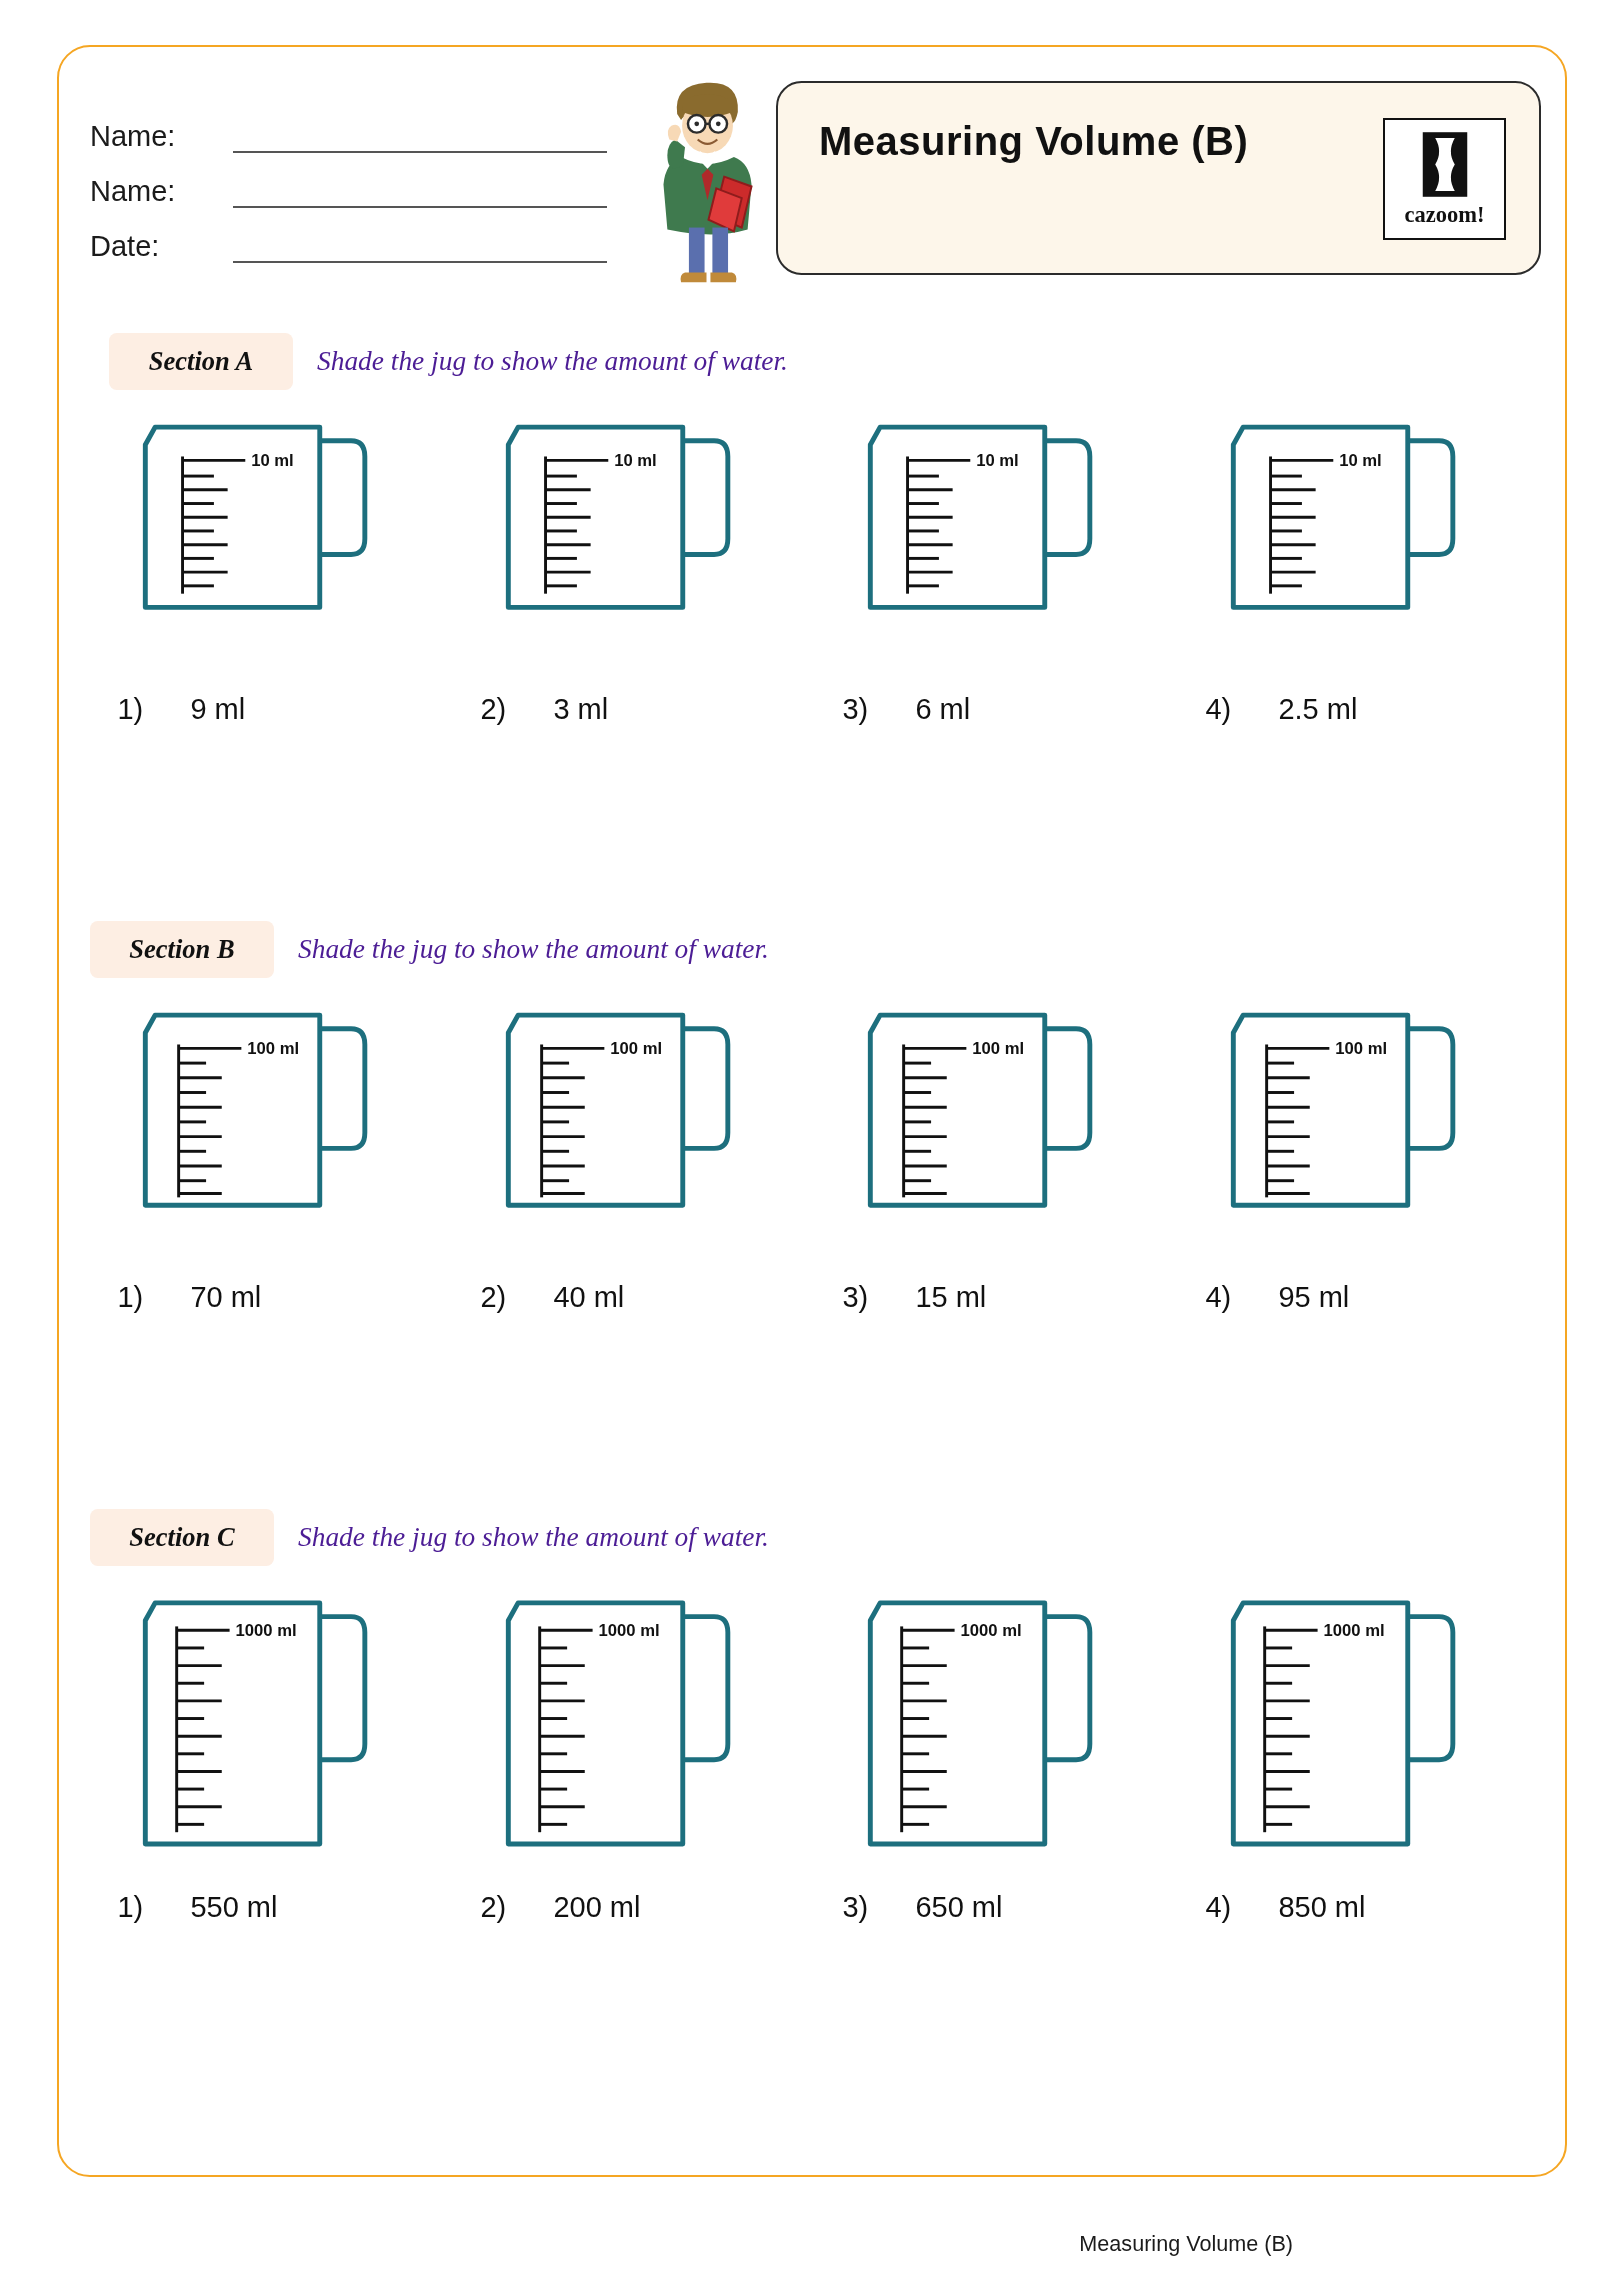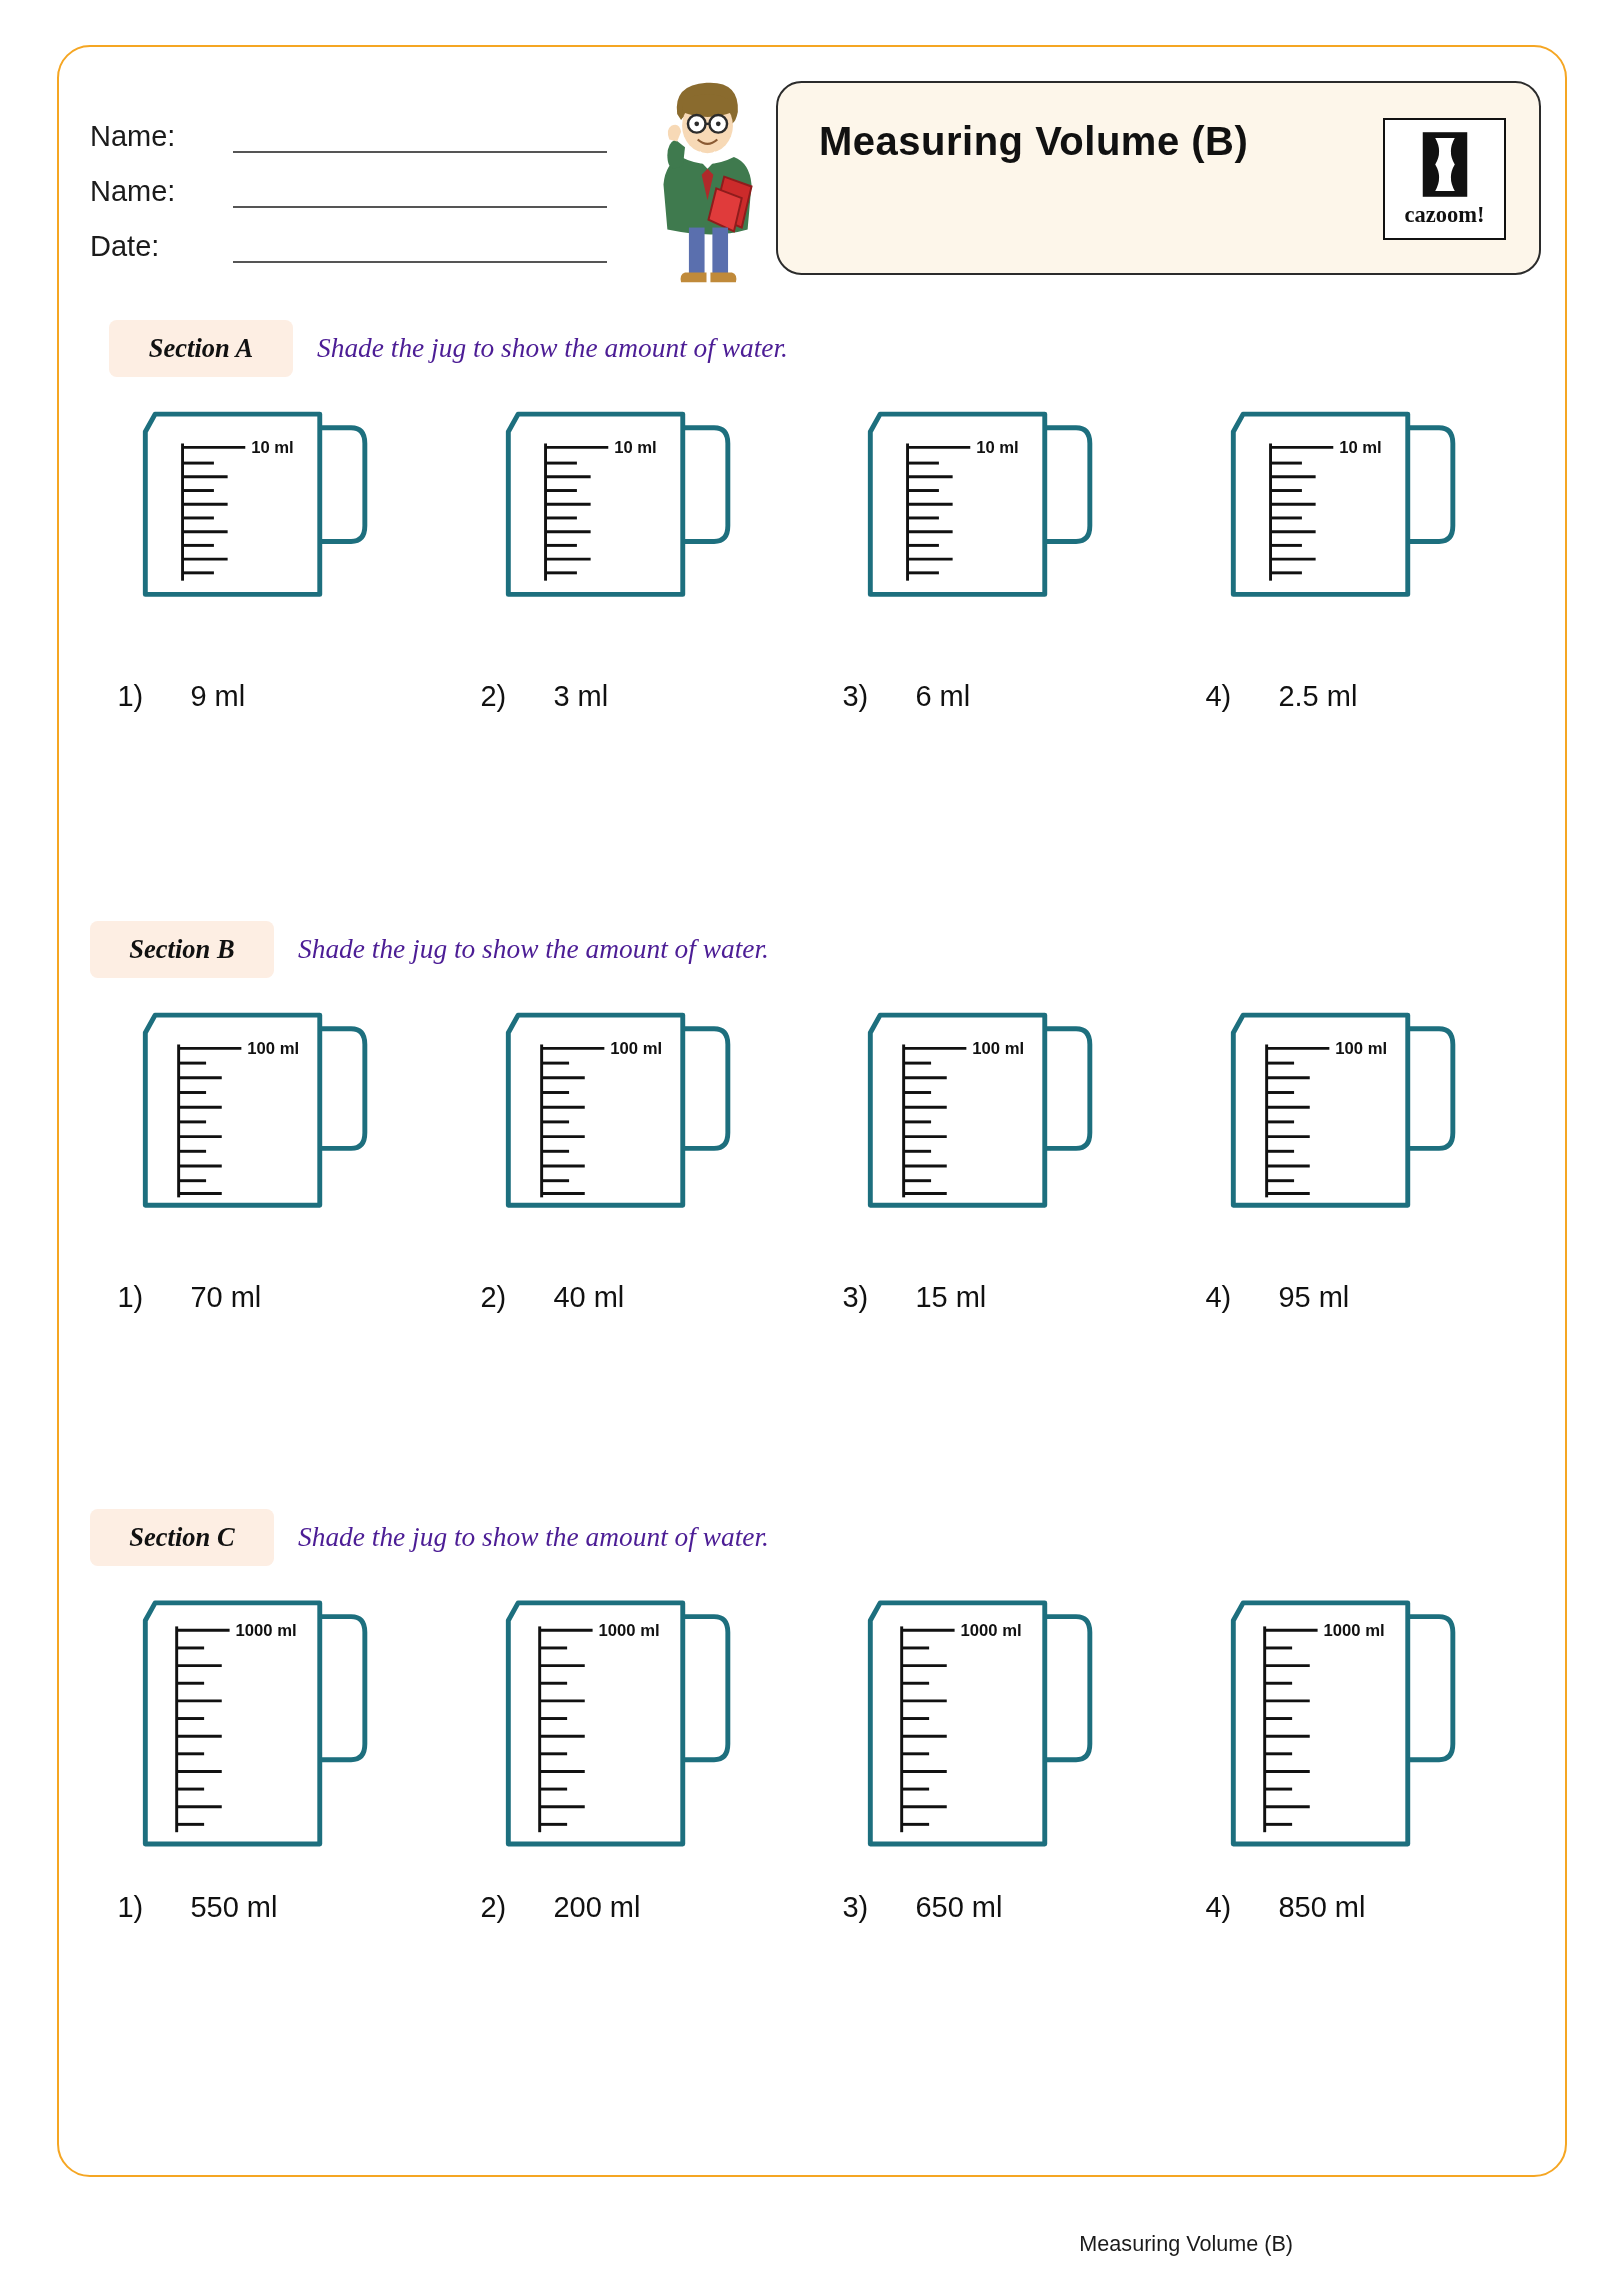--- a/index.html
+++ b/index.html
@@ -287,21 +287,21 @@
           <svg width="45" height="65" viewBox="0 0 46 66">
             <rect x="0" y="0" width="46" height="66" fill="#111"></rect>
             <path d="M13 6 h20 q-8 14 0 27 q-8 13 0 27 h-20 q8 -14 0 -27 q8 -13 0 -27z" fill="#ffffff"></path>
           </svg>
         </div>
         <div class="logo-word">cazoom!</div>
       </div>
     </div>
   </div>
 
-  <div class="section" style="top:320px;padding-left:19px;">
+  <div class="section" style="top:333px;padding-left:19px;">
     <div class="section-head">
       <div class="section-tag">
         <span>Section A</span>
       </div>
       <div class="section-instr">Shade the jug to show the amount of water.</div>
     </div>
     <div class="jug-row">
 
       <div class="jug-cell" style="left:0px;">
         <div class="jug-wrap">

